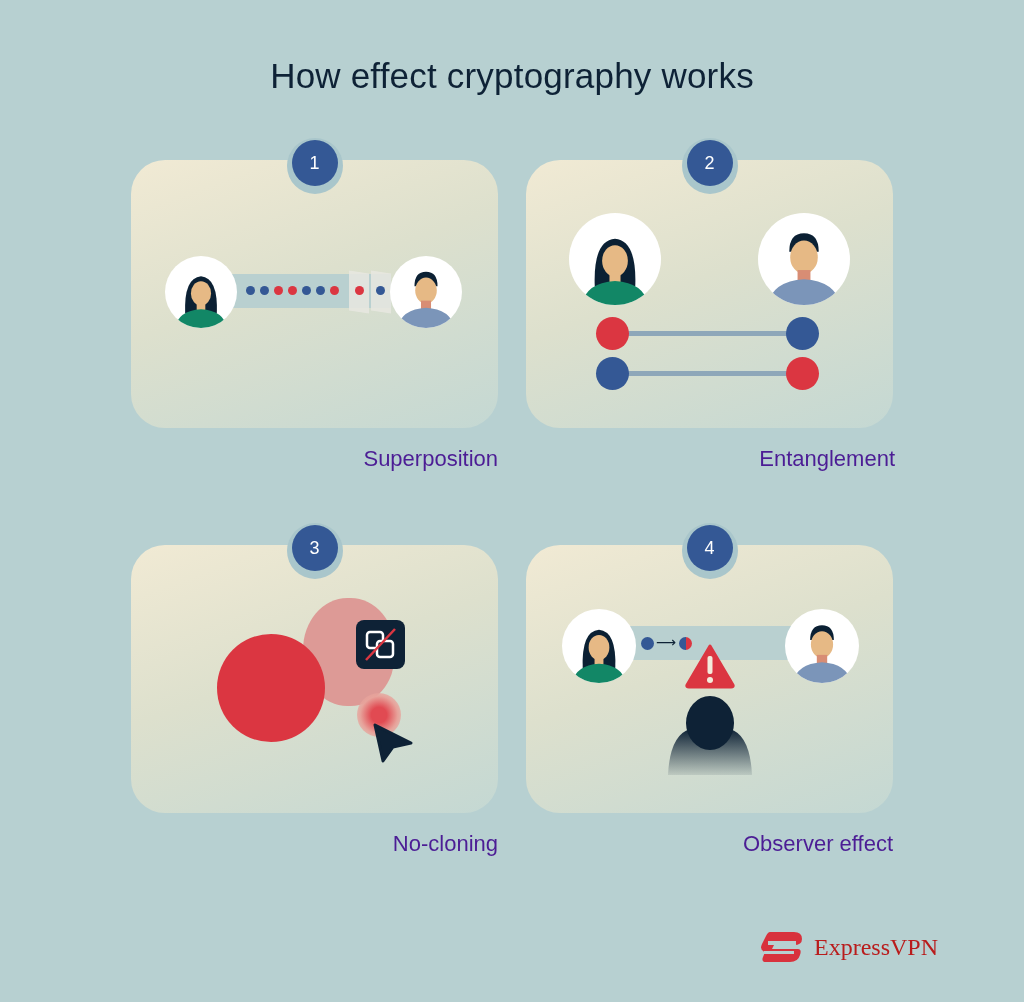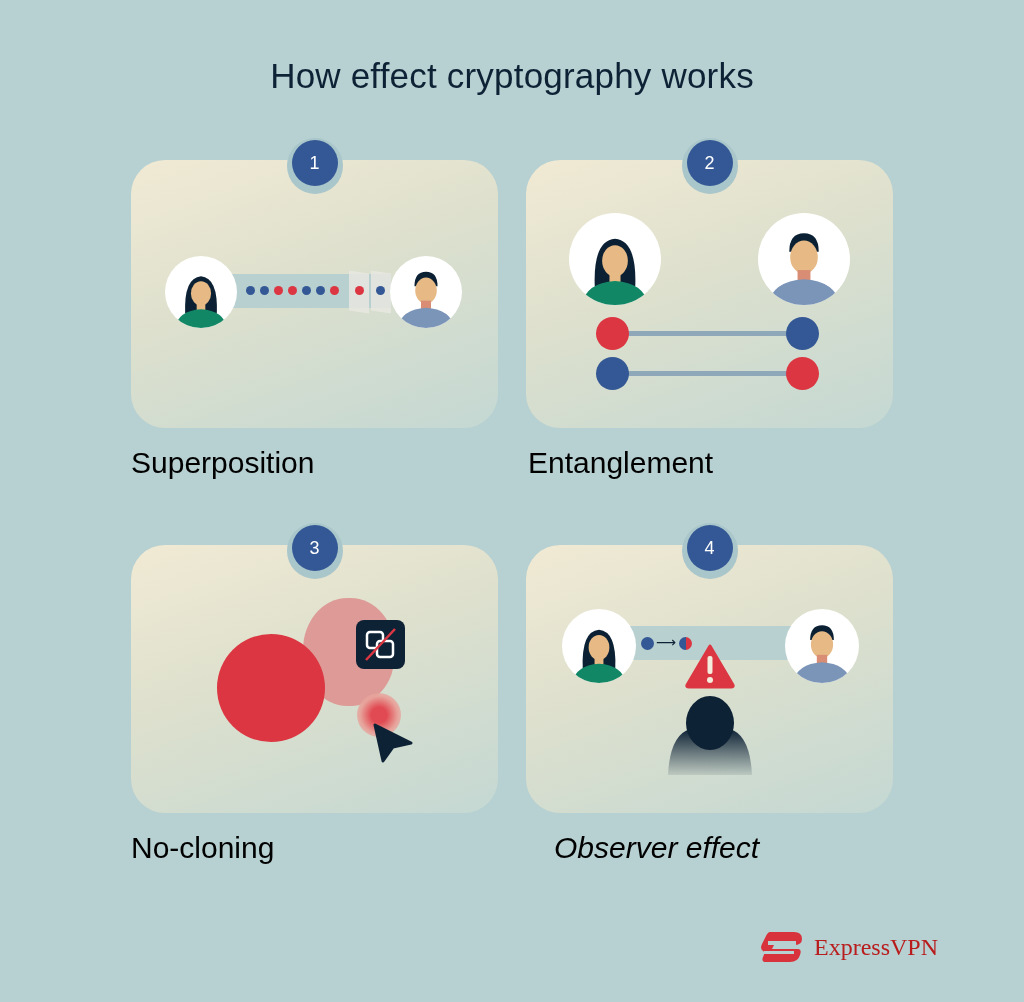--- a/index.html
+++ b/index.html
@@ -3,21 +3,21 @@
 <meta charset="utf-8">
 <style>
   * { margin:0; padding:0; box-sizing:border-box; }
   html, body { width:1024px; height:1002px; }
   body { background:#b7d0d1; font-family:"Liberation Sans", sans-serif; position:relative; overflow:hidden; color:#0e2236; }
   .title { position:absolute; top:56px; left:0; width:1024px; text-align:center; font-size:35px; color:#0e2236; letter-spacing:0.2px; }
   .card { position:absolute; width:367px; height:268px; border-radius:34px;
     background: linear-gradient(160deg, #f1ead4 0%, #dde0cd 45%, #c4d8d3 100%); }
   .badge-ring { position:absolute; width:56px; height:56px; border-radius:50%; background:#a9c6cb; left:50%; transform:translateX(-50%); top:-22px; }
   .badge { position:absolute; width:46px; height:46px; border-radius:50%; background:#345895; color:#fff; left:5px; top:2px; display:flex; align-items:center; justify-content:center; font-size:18px; }
-  .label { position:absolute; width:367px; text-align:left; font-size:30px; color:#000000; }
+  .label { position:absolute; width:367px; text-align:right; font-size:22px; color:#4c1d95; }
   .avatar { position:absolute; border-radius:50%; background:#fff; overflow:hidden; }
   .avatar svg { width:100%; height:100%; display:block; }
   .dot { position:absolute; border-radius:50%; }
   .blue { background:#345895; }
   .red { background:#db3641; }
   .logo { position:absolute; left:760px; top:930px; display:flex; align-items:center; gap:10px; }
   .logo-text { font-family:"Liberation Serif", serif; color:#b91c1c; font-size:24px; }
 </style>
 </head>
 <body>
@@ -143,21 +143,21 @@
       <defs>
         <linearGradient id="fade" x1="0" y1="0" x2="0" y2="1">
           <stop offset="0" stop-color="#0e2236"></stop>
           <stop offset="1" stop-color="#0e2236" stop-opacity="0.1"></stop>
         </linearGradient>
       </defs>
       <path d="M0 80 Q2 40 22 34 L62 34 Q82 40 84 80 Z" fill="url(#fade)"></path>
       <ellipse cx="42" cy="28" rx="24" ry="27" fill="#0e2236"></ellipse>
     </svg>
 </div>
-<div class="label" style="left:554px; top:831px;font-style:italic;">Observer effect</div>
+<div class="label" style="left:526px; top:831px;">Observer effect</div>
 
 <div class="logo">
   <svg width="44" height="34" viewBox="0 0 44 34">
       <path d="M10 2 L34 2 Q42 2 42 9 Q42 15 34 15 L14 15 L12 19 L38 19 Q42 19 40 25 Q38 32 30 32 L6 32 Q1 32 3 27 L5 22 Q-1 20 2 14 L6 6 Q8 2 10 2 Z" fill="#d8323d"></path>
       <rect x="8" y="11" width="28" height="4" fill="#b7d0d1"></rect>
       <rect x="4" y="21" width="30" height="3" fill="#b7d0d1"></rect>
     </svg>
   <span class="logo-text">ExpressVPN</span>
 </div>
 

